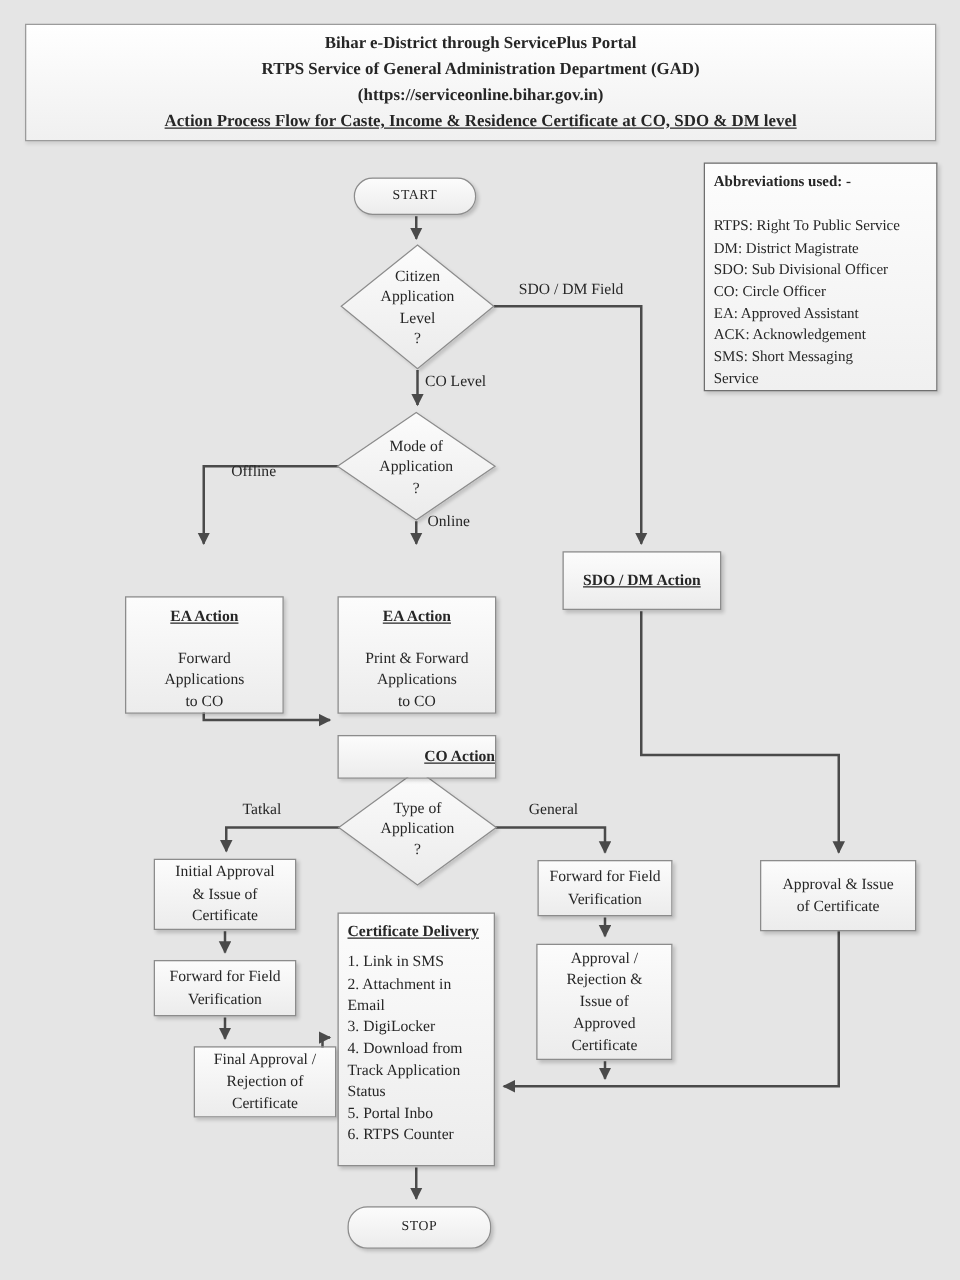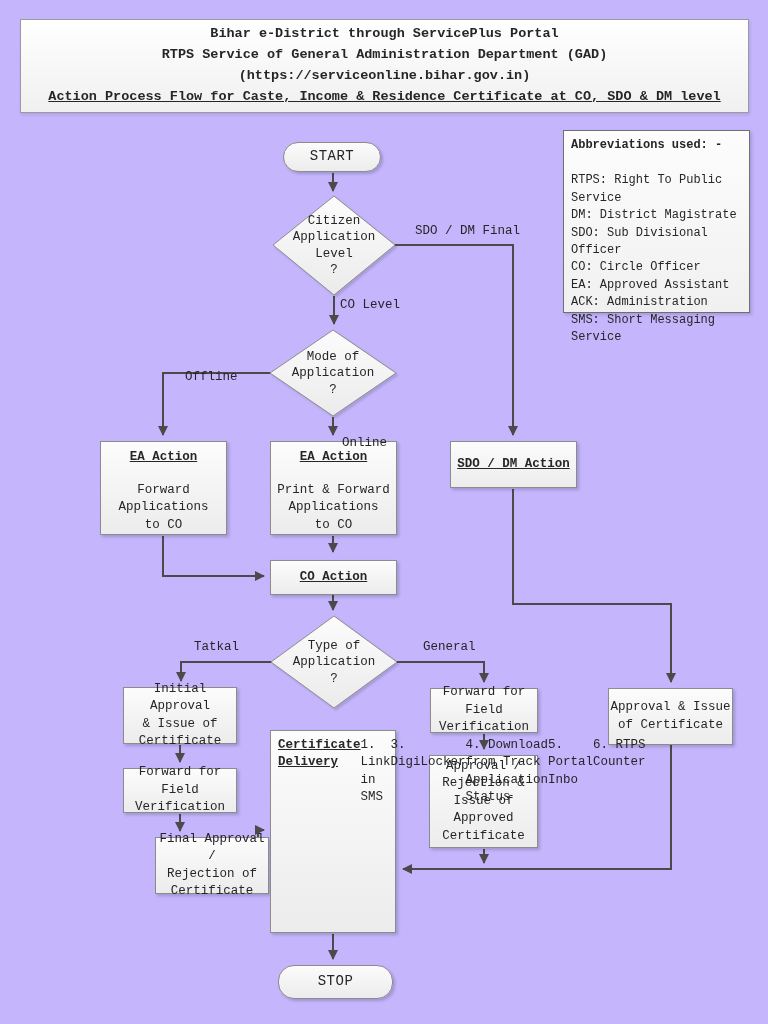--- a/index.html
+++ b/index.html
@@ -1,44 +1,44 @@
 <!DOCTYPE html>
 <html><head>
 <meta charset="utf-8">
 <style>
   html,body{margin:0;padding:0;background:#ffffff;}
-  .stage{position:relative;width:768px;height:1024px;background:#c4b5fd;
-         font-family:Liberation Mono, monospace;color:#262626;overflow:hidden;}
+  .stage{position:relative;width:768px;height:1024px;background:#e5e5e5;
+         font-family:Liberation Serif, serif;color:#262626;overflow:hidden;}
   svg.wires{position:absolute;left:0;top:0;z-index:0;}
   .node{position:absolute;box-sizing:border-box;z-index:1;
         border:1px solid #8c8c8c;
         background:linear-gradient(180deg,#fcfcfc 0%,#ececec 100%);
         box-shadow:2px 2px 3px rgba(0,0,0,0.18);
         display:flex;align-items:center;justify-content:center;
         text-align:center;font-size:12.5px;line-height:1.4;}
   .preline{white-space:pre-line;}
-  .terminator{border-radius:16px;font-size:14px;letter-spacing:.5px;}
-  .colbox{flex-direction:column;justify-content:center;padding-top:7px;}
+  .terminator{border-radius:16px;font-size:11px;letter-spacing:.5px;}
+  .colbox{flex-direction:column;justify-content:center;padding-top:7px;margin-top:36px;}
   .colbox .ntitle{margin-bottom:15px;}
   .ntitle{font-weight:bold;text-decoration:underline;}
   .titlebox{position:absolute;left:20px;top:19px;width:729px;height:94px;box-sizing:border-box;
         border:1px solid #9b9b9b;background:linear-gradient(180deg,#ffffff 0%,#f0f0f0 100%);
         box-shadow:1px 2px 3px rgba(0,0,0,0.10);z-index:1;
         display:flex;flex-direction:column;justify-content:center;text-align:center;
         font-weight:bold;font-size:13.5px;line-height:1.55;}
   .titlebox .u{text-decoration:underline;}
   .abbrev{position:absolute;left:563px;top:130px;width:187px;height:183px;box-sizing:border-box;
         border:1px solid #6f6f6f;background:linear-gradient(180deg,#fdfdfd 0%,#f0f0f0 100%);
         box-shadow:2px 2px 3px rgba(0,0,0,0.15);z-index:1;
         padding:6px 7px;font-size:12px;line-height:1.45;text-align:left;}
   .abbrev .ahead{font-weight:bold;margin-bottom:18px;}
   .dtext{position:absolute;z-index:1;text-align:center;white-space:pre-line;
         font-size:12.5px;line-height:1.3;}
   .elabel{position:absolute;z-index:1;font-size:12.5px;white-space:nowrap;}
-  .certbox{align-items:flex-start;justify-content:flex-start;flex-direction:row;
+  .certbox{align-items:flex-start;justify-content:flex-start;flex-direction:column;
         text-align:left;padding:6px 7px;line-height:1.38;}
   .certbox .ntitle{margin-bottom:7px;}
   .certbox .citem{width:112px;}
 </style>
 </head>
 <body>
 
 <div class="stage">
 
   <svg class="wires" width="768" height="1024" viewBox="0 0 768 1024">
@@ -90,21 +90,21 @@
     <div class="u">Action Process Flow for Caste, Income &amp; Residence Certificate at CO, SDO &amp; DM level</div>
   </div>
 
   <div class="abbrev">
     <div class="ahead">Abbreviations used: -</div>
     <div class="preline">RTPS: Right To Public Service</div>
     <div class="preline">DM: District Magistrate</div>
     <div class="preline">SDO: Sub Divisional Officer</div>
     <div class="preline">CO: Circle Officer</div>
     <div class="preline">EA: Approved Assistant</div>
-    <div class="preline">ACK: Administration</div>
+    <div class="preline">ACK: Acknowledgement</div>
     <div class="preline">SMS: Short Messaging
 Service</div>
   </div>
 
   <div class="node terminator" style="left:283px;top:142px;width:98px;height:30px;">START</div>
   <div class="node terminator" style="left:278px;top:965px;width:115px;height:34px;">STOP</div>
 
   <div class="dtext" style="left:274px;top:213px;width:120px;">Citizen
 Application
 Level
@@ -127,21 +127,21 @@
     <div class="ntitle">EA Action</div>
     <div class="preline">Print &amp; Forward
 Applications
 to CO</div>
   </div>
 
   <div class="node" style="left:450px;top:441px;width:127px;height:47px;">
     <div class="ntitle">SDO / DM Action</div>
   </div>
 
-  <div class="node" style="left:270px;top:560px;width:127px;height:35px;">
+  <div class="node" style="left:270px;top:588px;width:127px;height:35px;justify-content:flex-end;">
     <div class="ntitle">CO Action</div>
   </div>
 
   <div class="node preline" style="left:123px;top:687px;width:114px;height:57px;">Initial Approval
 &amp; Issue of
 Certificate</div>
   <div class="node preline" style="left:123px;top:768px;width:114px;height:45px;">Forward for Field
 Verification</div>
   <div class="node preline" style="left:123px;top:837px;width:114px;height:57px;margin-left:32px;">Final Approval /
 Rejection of
@@ -154,26 +154,27 @@
 Issue of
 Approved
 Certificate</div>
 
   <div class="node preline" style="left:608px;top:688px;width:125px;height:57px;">Approval &amp; Issue
 of Certificate</div>
 
   <div class="node certbox" style="left:270px;top:730px;width:126px;height:203px;">
     <div class="ntitle">Certificate Delivery</div>
     <div class="citem">1. Link in SMS</div>
+    <div class="citem">2. Attachment in Email</div>
     <div class="citem">3.  DigiLocker</div>
     <div class="citem">4. Download from Track Application Status</div>
     <div class="citem">5. Portal Inbo</div>
     <div class="citem">6. RTPS Counter</div>
   </div>
 
-  <span class="elabel" style="left:415px;top:224px;">SDO / DM Final</span>
+  <span class="elabel" style="left:415px;top:224px;">SDO / DM Field</span>
   <span class="elabel" style="left:340px;top:298px;">CO Level</span>
   <span class="elabel" style="left:185px;top:370px;">Offline</span>
-  <span class="elabel" style="left:342px;top:436px;">Online</span>
+  <span class="elabel" style="left:342px;top:410px;">Online</span>
   <span class="elabel" style="left:194px;top:640px;">Tatkal</span>
   <span class="elabel" style="left:423px;top:640px;">General</span>
 
 </div>
 
 </body></html>

